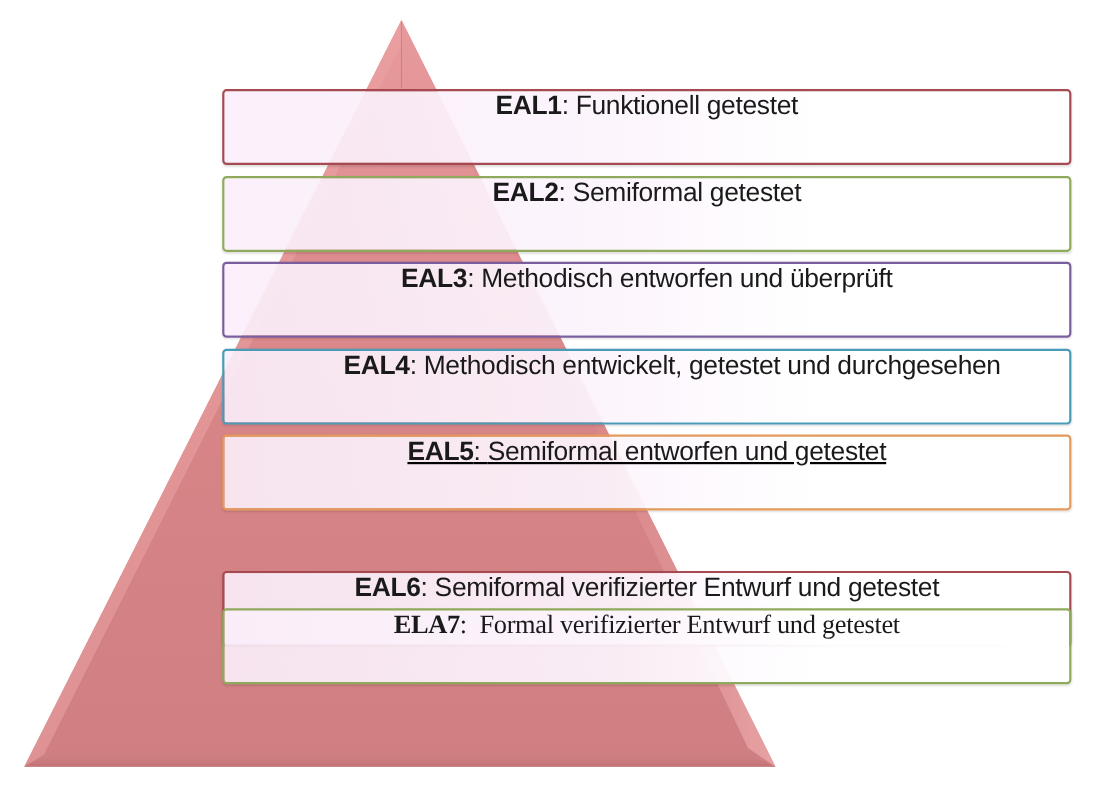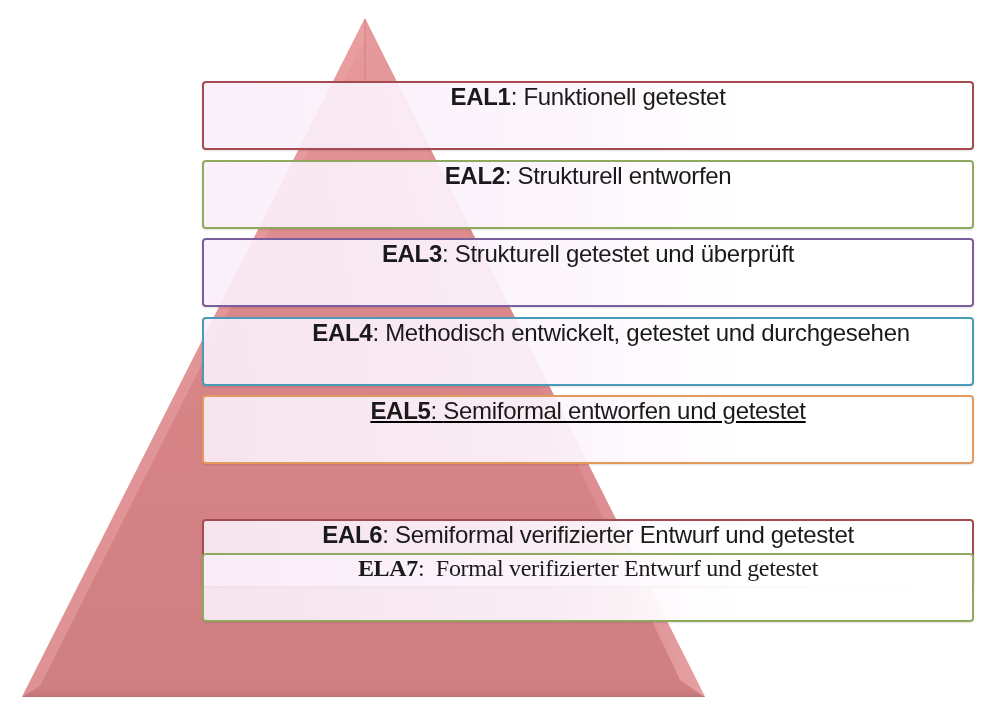--- a/index.html
+++ b/index.html
@@ -78,25 +78,25 @@
   <polygon points="40,686 680,686 705,697 22,697" fill="url(#pyrBottom)"></polygon>
 
   <line x1="365" y1="20" x2="365" y2="80" stroke="#c96d72" stroke-width="1" opacity="0.6"></line>
 </svg>
 
 <div class="level" style="top:81px;border-color:#a64a52;">
   <span class="level-text"><span class="level-code">EAL1</span><span>: </span><span>Funktionell getestet</span></span>
 </div>
 
 <div class="level" style="top:160px;border-color:#8faa5c;">
-  <span class="level-text"><span class="level-code">EAL2</span><span>: </span><span>Strukturell entworfen</span></span>
+  <span class="level-text"><span class="level-code">EAL2</span><span>: </span><span>Semiformal getestet</span></span>
 </div>
 
 <div class="level" style="top:238px;border-color:#7a5e9e;">
-  <span class="level-text"><span class="level-code">EAL3</span><span>: </span><span>Strukturell getestet und überprüft</span></span>
+  <span class="level-text"><span class="level-code">EAL3</span><span>: </span><span>Methodisch entworfen und überprüft</span></span>
 </div>
 
 <div class="level" style="top:317px;border-color:#4a9bb8;padding-left:46px;">
   <span class="level-text"><span class="level-code">EAL4</span><span>: </span><span>Methodisch entwickelt, getestet und durchgesehen</span></span>
 </div>
 
 <div class="level" style="top:395px;border-color:#e39a5c;text-decoration:underline;">
   <span class="level-text"><span class="level-code">EAL5</span><span>: </span><span>Semiformal entworfen und getestet</span></span>
 </div>
 

